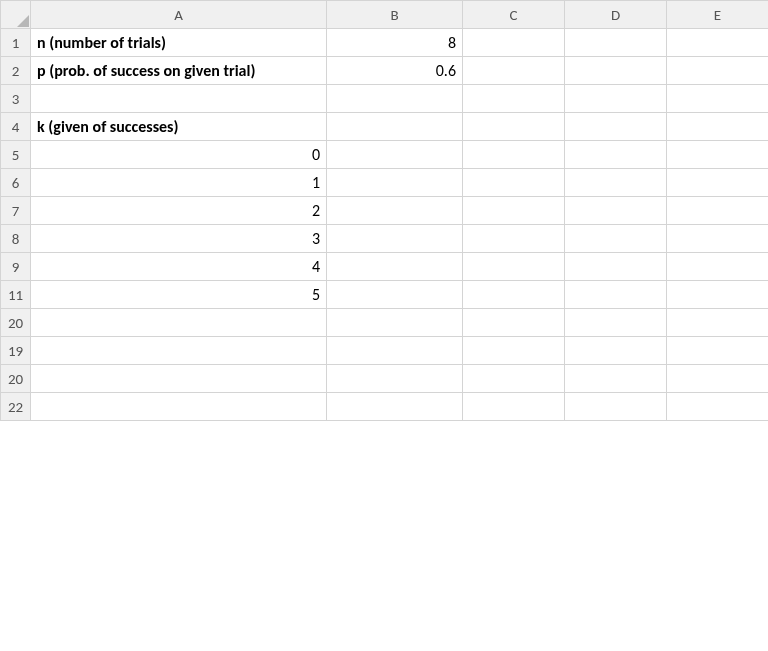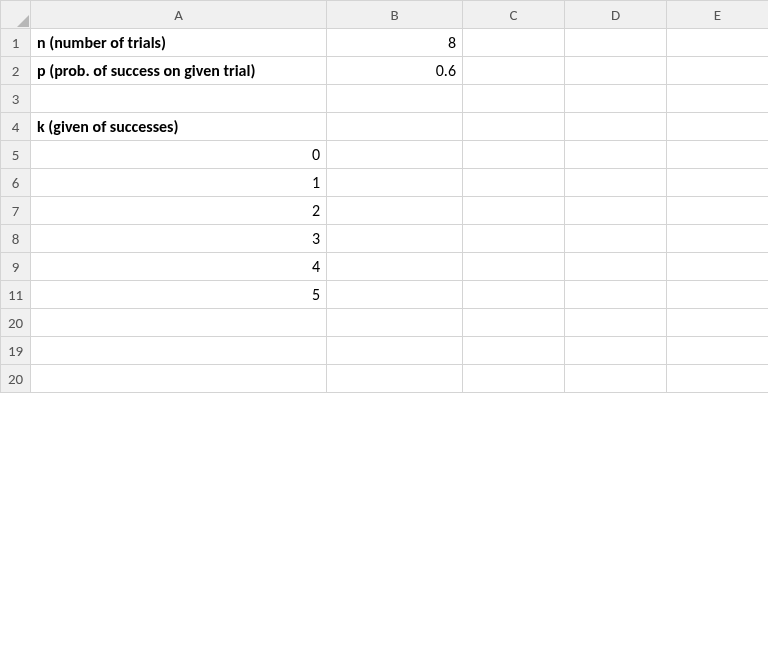--- a/index.html
+++ b/index.html
@@ -199,14 +199,22 @@
         <td class="cell"></td>
       </tr>
       <tr>
         <th class="row-header">20</th>
         <td class="cell"></td>
         <td class="cell"></td>
         <td class="cell"></td>
         <td class="cell"></td>
         <td class="cell"></td>
       </tr>
+      <tr>
+        <th class="row-header">22</th>
+        <td class="cell"></td>
+        <td class="cell"></td>
+        <td class="cell"></td>
+        <td class="cell"></td>
+        <td class="cell"></td>
+      </tr>
     </tbody>
 </table>
 
 </body></html>

